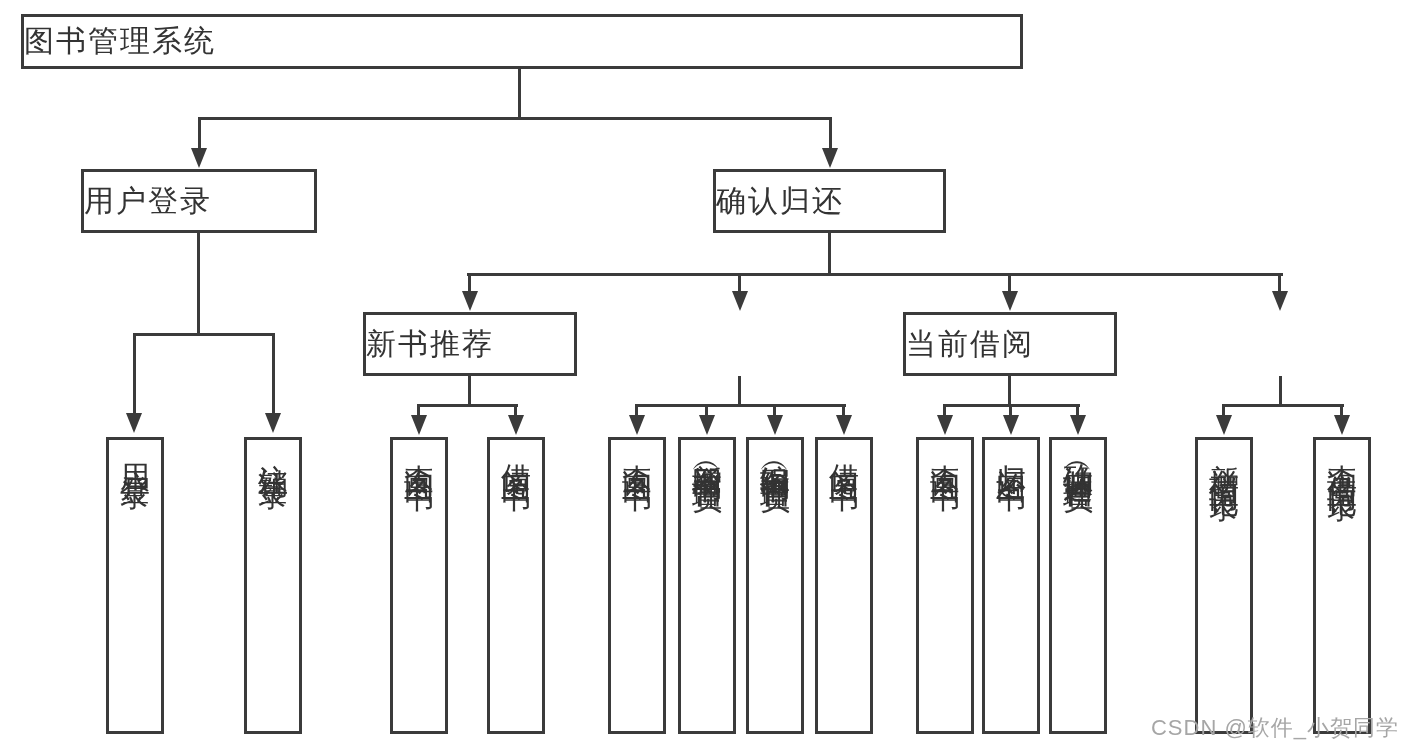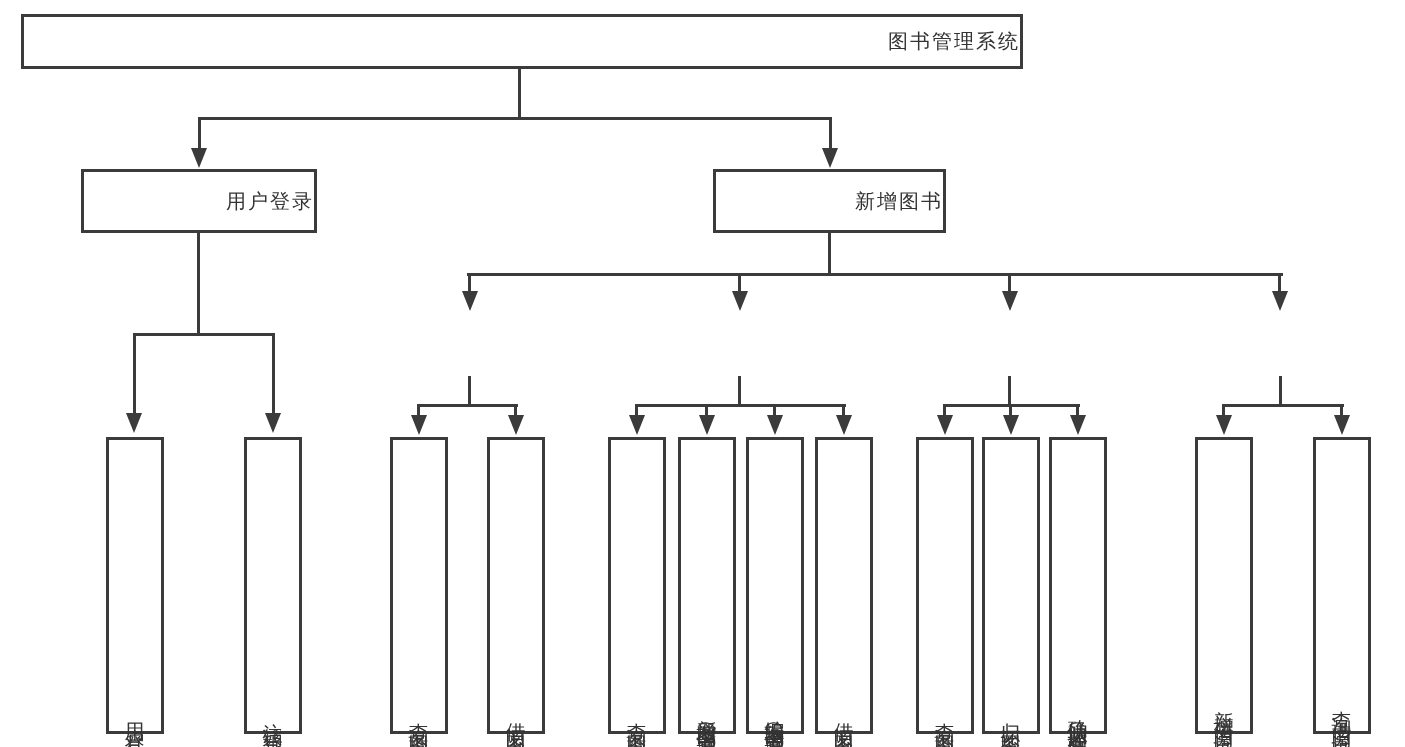--- a/index.html
+++ b/index.html
@@ -14,22 +14,22 @@
     width:1405px;height:747px;
     background:var(--bg);
     overflow:hidden;
     font-family:"Liberation Sans","DejaVu Sans",sans-serif;
   }
   .box{
     position:absolute;
     background:var(--bg);
     border:3px solid var(--line);
     box-sizing:border-box;
-    display:flex;align-items:center;justify-content:flex-end;
-    font-size:20px;color:var(--text);
+    display:flex;align-items:center;justify-content:flex-start;
+    font-size:30px;color:var(--text);
     letter-spacing:2px;
     white-space:nowrap;
   }
   .vbox{
     writing-mode:vertical-rl;
     text-orientation:mixed;
     letter-spacing:6px;
     white-space:normal;
     line-height:1;
     text-align:center;
@@ -62,41 +62,47 @@
   <div class="hline" style="left:198px;top:117px;width:634px;"></div>
   <div class="vline" style="left:198px;top:117px;height:32px;"></div>
   <div class="arrow" style="left:191px;top:148px;"></div>
   <div class="vline" style="left:829px;top:117px;height:32px;"></div>
   <div class="arrow" style="left:822px;top:148px;"></div>
 
   <div class="box" style="left:81px;top:169px;width:236px;height:64px;">
     <span>用户登录</span>
   </div>
   <div class="box" style="left:713px;top:169px;width:233px;height:64px;">
-    <span>新增图书</span>
+    <span>确认归还</span>
   </div>
 
   <div class="vline" style="left:197px;top:233px;height:103px;"></div>
   <div class="hline" style="left:133px;top:333px;width:142px;"></div>
   <div class="vline" style="left:133px;top:333px;height:80px;"></div>
   <div class="arrow" style="left:126px;top:413px;"></div>
   <div class="vline" style="left:272px;top:333px;height:80px;"></div>
   <div class="arrow" style="left:265px;top:413px;"></div>
 
   <div class="vline" style="left:828px;top:233px;height:43px;"></div>
   <div class="hline" style="left:467px;top:273px;width:816px;"></div>
   <div class="vline" style="left:468px;top:273px;height:19px;"></div>
   <div class="arrow" style="left:462px;top:291px;"></div>
   <div class="vline" style="left:738px;top:273px;height:19px;"></div>
   <div class="arrow" style="left:732px;top:291px;"></div>
   <div class="vline" style="left:1008px;top:273px;height:19px;"></div>
   <div class="arrow" style="left:1002px;top:291px;"></div>
   <div class="vline" style="left:1278px;top:273px;height:19px;"></div>
   <div class="arrow" style="left:1272px;top:291px;"></div>
 
+  <div class="box" style="left:363px;top:312px;width:214px;height:64px;">
+    <span>新书推荐</span>
+  </div>
+  <div class="box" style="left:903px;top:312px;width:214px;height:64px;">
+    <span>当前借阅</span>
+  </div>
 
   <div class="vline" style="left:468px;top:376px;height:31px;"></div>
   <div class="hline" style="left:417px;top:404px;width:101px;"></div>
   <div class="vline" style="left:417px;top:404px;height:12px;"></div>
   <div class="arrow" style="left:411px;top:415px;"></div>
   <div class="vline" style="left:514px;top:404px;height:12px;"></div>
   <div class="arrow" style="left:508px;top:415px;"></div>
 
   <div class="vline" style="left:738px;top:376px;height:31px;"></div>
   <div class="hline" style="left:635px;top:404px;width:211px;"></div>
@@ -162,14 +168,15 @@
     <span>确认归还（管理员）</span>
   </div>
 
   <div class="box vbox" style="left:1195px;top:437px;width:58px;height:297px;">
     <span>新增借阅记录</span>
   </div>
   <div class="box vbox" style="left:1313px;top:437px;width:58px;height:297px;">
     <span>查询借阅记录</span>
   </div>
 
+  <div class="watermark">CSDN @软件_小贺同学</div>
 
 </div>
 
 </body></html>

